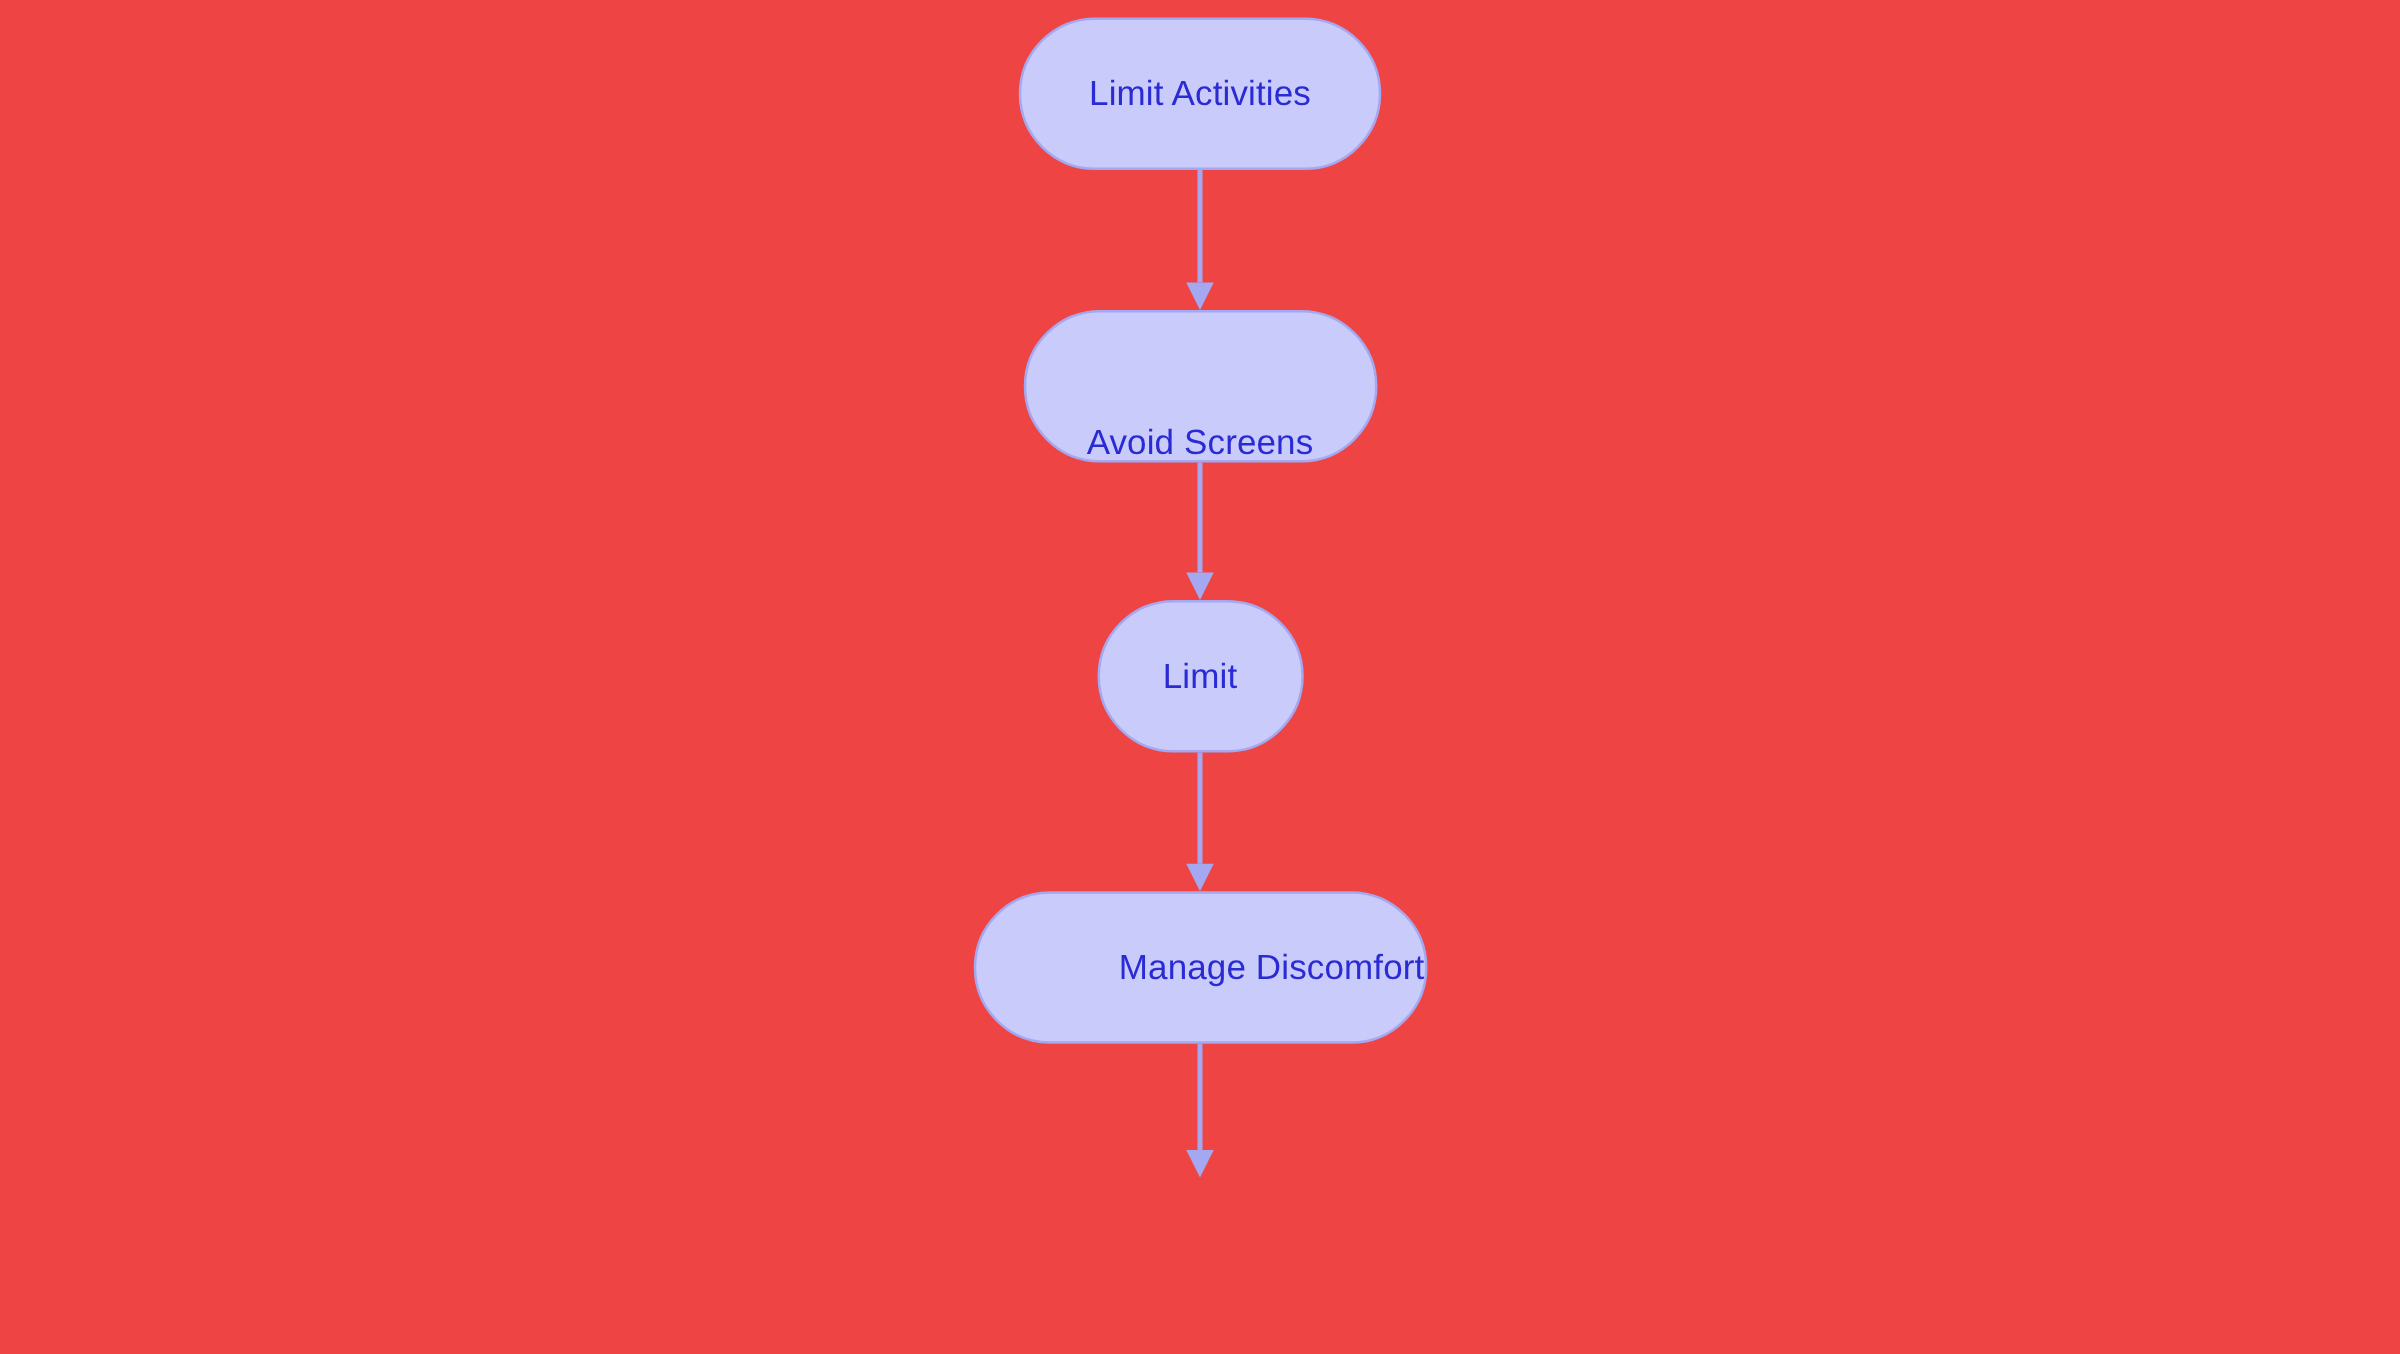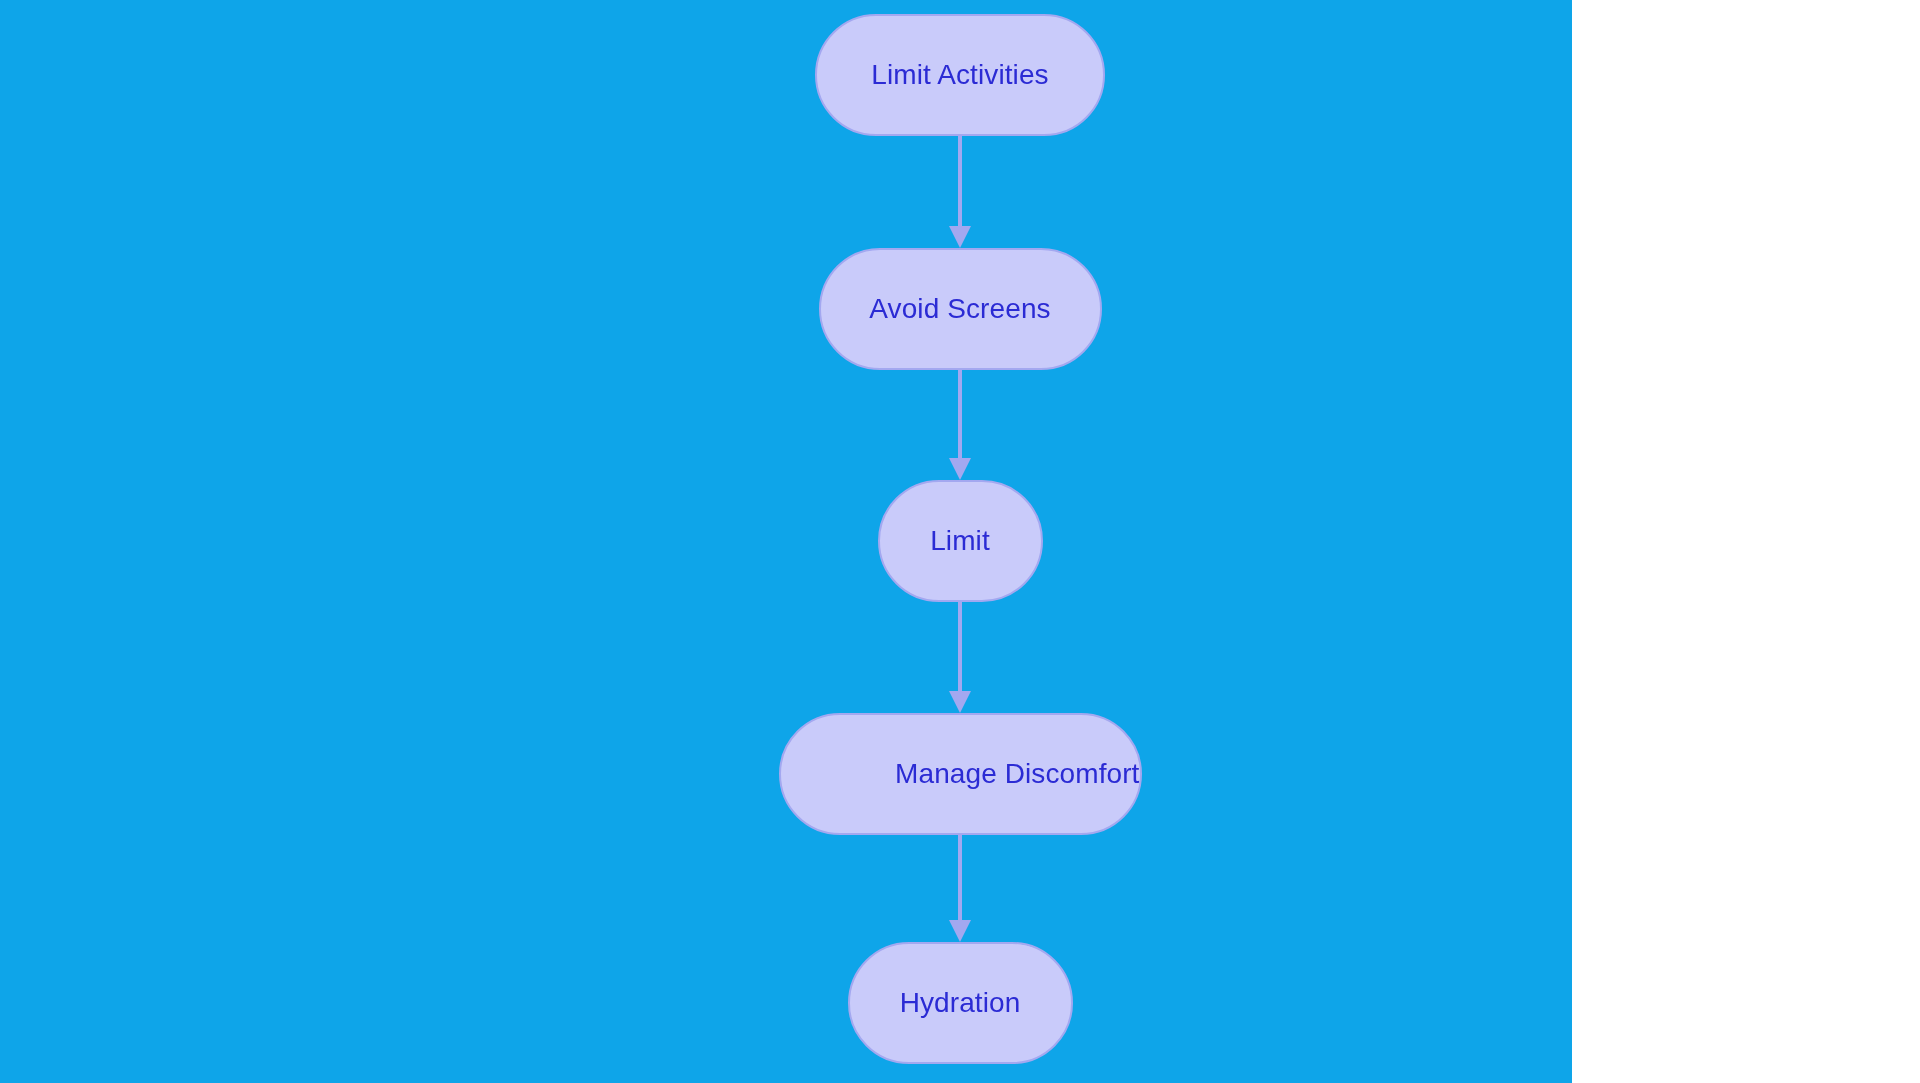--- a/index.html
+++ b/index.html
@@ -11,23 +11,23 @@
   body {
     width: 1920px;
     height: 1083px;
     background: #ffffff;
     font-family: "Liberation Sans", sans-serif;
     overflow: hidden;
   }
 
   #flow-canvas {
     position: relative;
-    width: 1572px;
+    width: 1920px;
     height: 1083px;
-    background: #0ea5e9;
+    background: #ef4444;
   }
 
   
   .flow-column {
     position: absolute;
     left: 0;
     top: 0;
     width: 1920px;
     height: 1083px;
     display: flex;
@@ -53,21 +53,21 @@
     font-size: 28px;
     line-height: 1;
     font-weight: 400;
     color: #2b2bd4;
     white-space: nowrap;
     letter-spacing: 0.1px;
   }
 
   
   .node-w-limit-activities   { width: 290px; }
-  .node-w-avoid-screens      { width: 283px; }
+  .node-w-avoid-screens      { width: 283px; align-items: flex-end; }
   .node-w-sleep              { width: 165px; }
   .node-w-manage-discomfort  { width: 363px; justify-content: flex-end; }
   .node-w-hydration          { width: 225px; }
 
   
   .connector {
     position: relative;
     width: 22px;
     flex: 0 0 auto;
     display: flex;
@@ -138,18 +138,15 @@
 
     <div class="node node-w-manage-discomfort">
       <span class="node-label">Manage Discomfort</span>
     </div>
 
     <div class="connector gap-4">
       <div class="connector-line"></div>
       <div class="connector-head"></div>
     </div>
 
-    <div class="node node-w-hydration">
-      <span class="node-label">Hydration</span>
-    </div>
 
   </div>
 </div>
 
 </body></html>

